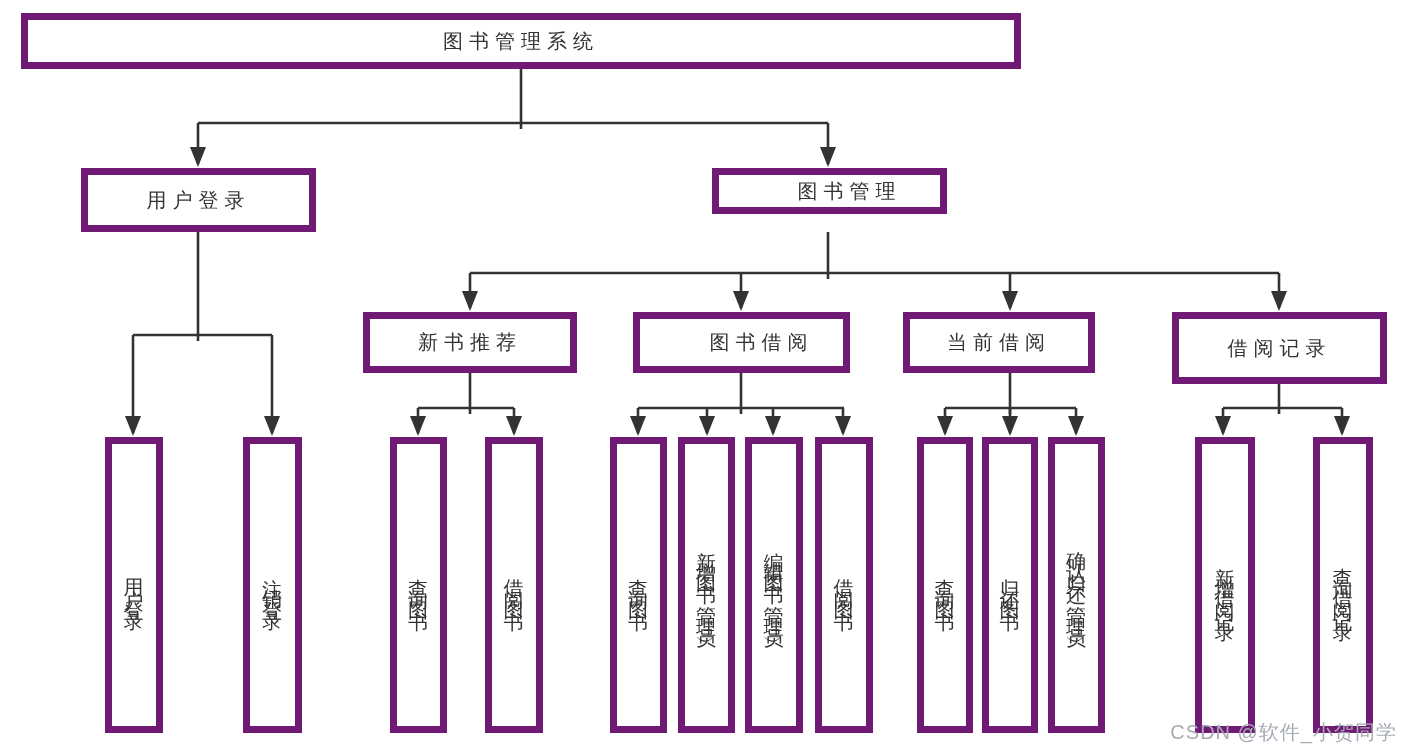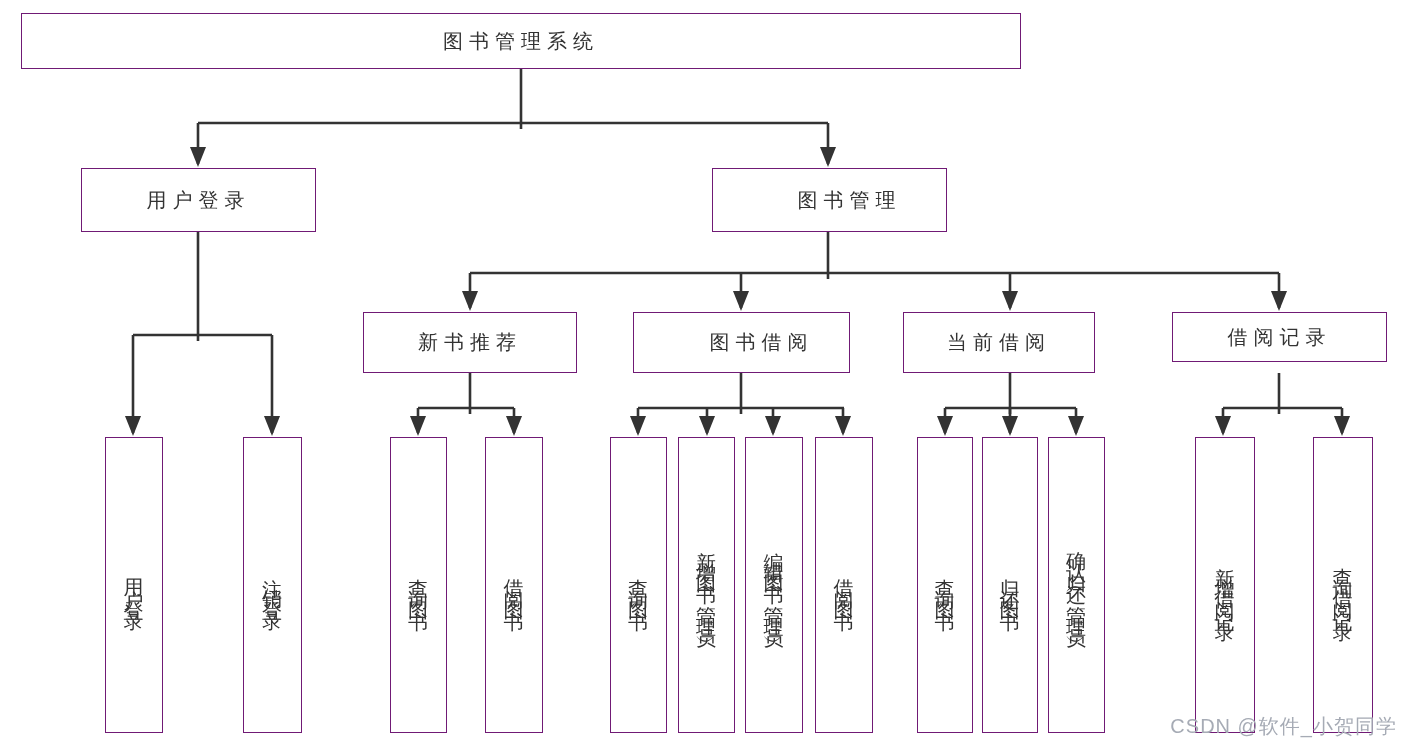--- a/index.html
+++ b/index.html
@@ -12,21 +12,21 @@
     font-family: "Liberation Sans", sans-serif;
   }
   .wires {
     position: absolute;
     left: 0; top: 0;
     width: 1405px; height: 747px;
   }
   .node {
     position: absolute;
     background: #ffffff;
-    border: 1px solid #701a75;
+    border: 7px solid #701a75;
     box-sizing: border-box;
     display: flex;
     align-items: center;
     justify-content: center;
     color: #333333;
   }
   .node .label {
     font-size: 20px;
     letter-spacing: 6px;
     white-space: nowrap;
@@ -35,21 +35,21 @@
   .leaf .label {
     writing-mode: vertical-rl;
     text-orientation: mixed;
     letter-spacing: 11px;
     line-height: 1;
     white-space: normal;
   }
   .watermark {
     position: absolute;
     right: 8px;
-    bottom: 7px;
+    bottom: 1px;
     font-size: 20px;
     letter-spacing: 1px;
     color: #a6abb5;
     white-space: nowrap;
   }
 </style>
 </head>
 <body>
 
 <div class="stage">
@@ -103,34 +103,34 @@
     </g>
   </svg>
 
   <div class="node" style="left:21px; top:13px; width:1000px; height:56px;">
     <span class="label">图书管理系统</span>
   </div>
 
   <div class="node" style="left:81px; top:168px; width:235px; height:64px;">
     <span class="label">用户登录</span>
   </div>
-  <div class="node" style="left:712px; top:168px; width:235px; height:64px;padding-left:40px;">
+  <div class="node" style="left:712px; top:168px; width:235px; height:46px;padding-left:40px;">
     <span class="label">图书管理</span>
   </div>
 
   <div class="node" style="left:363px; top:312px; width:214px; height:61px;">
     <span class="label">新书推荐</span>
   </div>
   <div class="node" style="left:633px; top:312px; width:217px; height:61px;padding-left:40px;">
     <span class="label">图书借阅</span>
   </div>
   <div class="node" style="left:903px; top:312px; width:192px; height:61px;">
     <span class="label">当前借阅</span>
   </div>
-  <div class="node" style="left:1172px; top:312px; width:215px; height:50px;">
+  <div class="node" style="left:1172px; top:312px; width:215px; height:72px;">
     <span class="label">借阅记录</span>
   </div>
 
   <div class="node leaf" style="left:105px; top:437px; width:58px; height:296px;">
     <span class="label">用户登录</span>
   </div>
   <div class="node leaf" style="left:243px; top:437px; width:59px; height:296px;">
     <span class="label">注销登录</span>
   </div>
 

